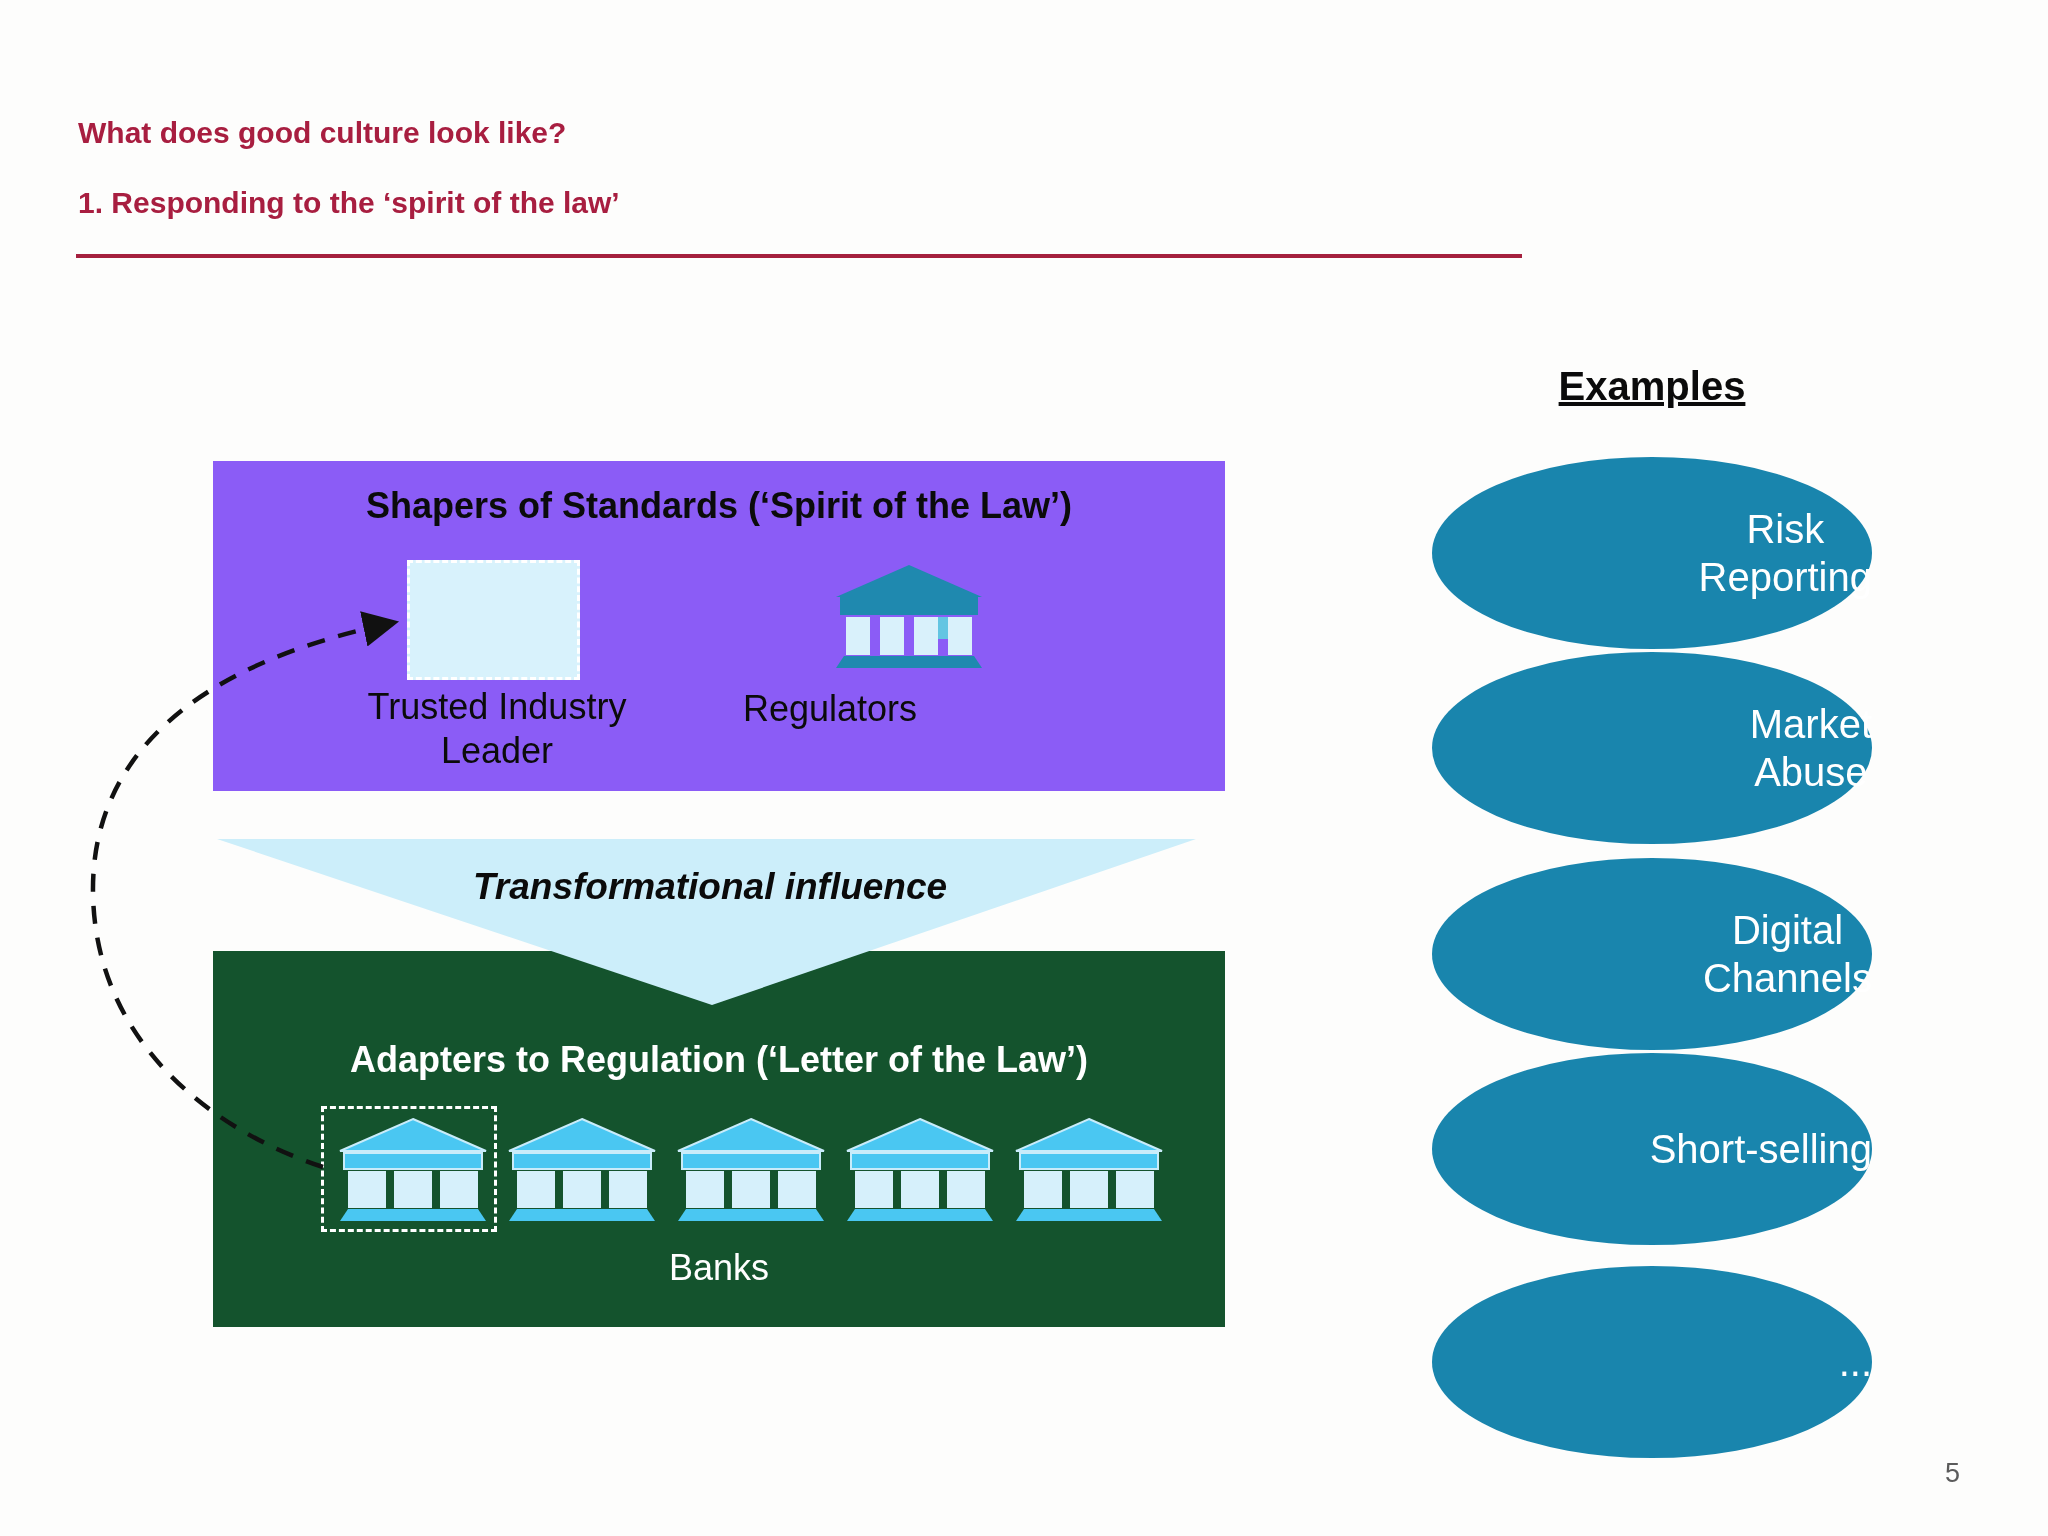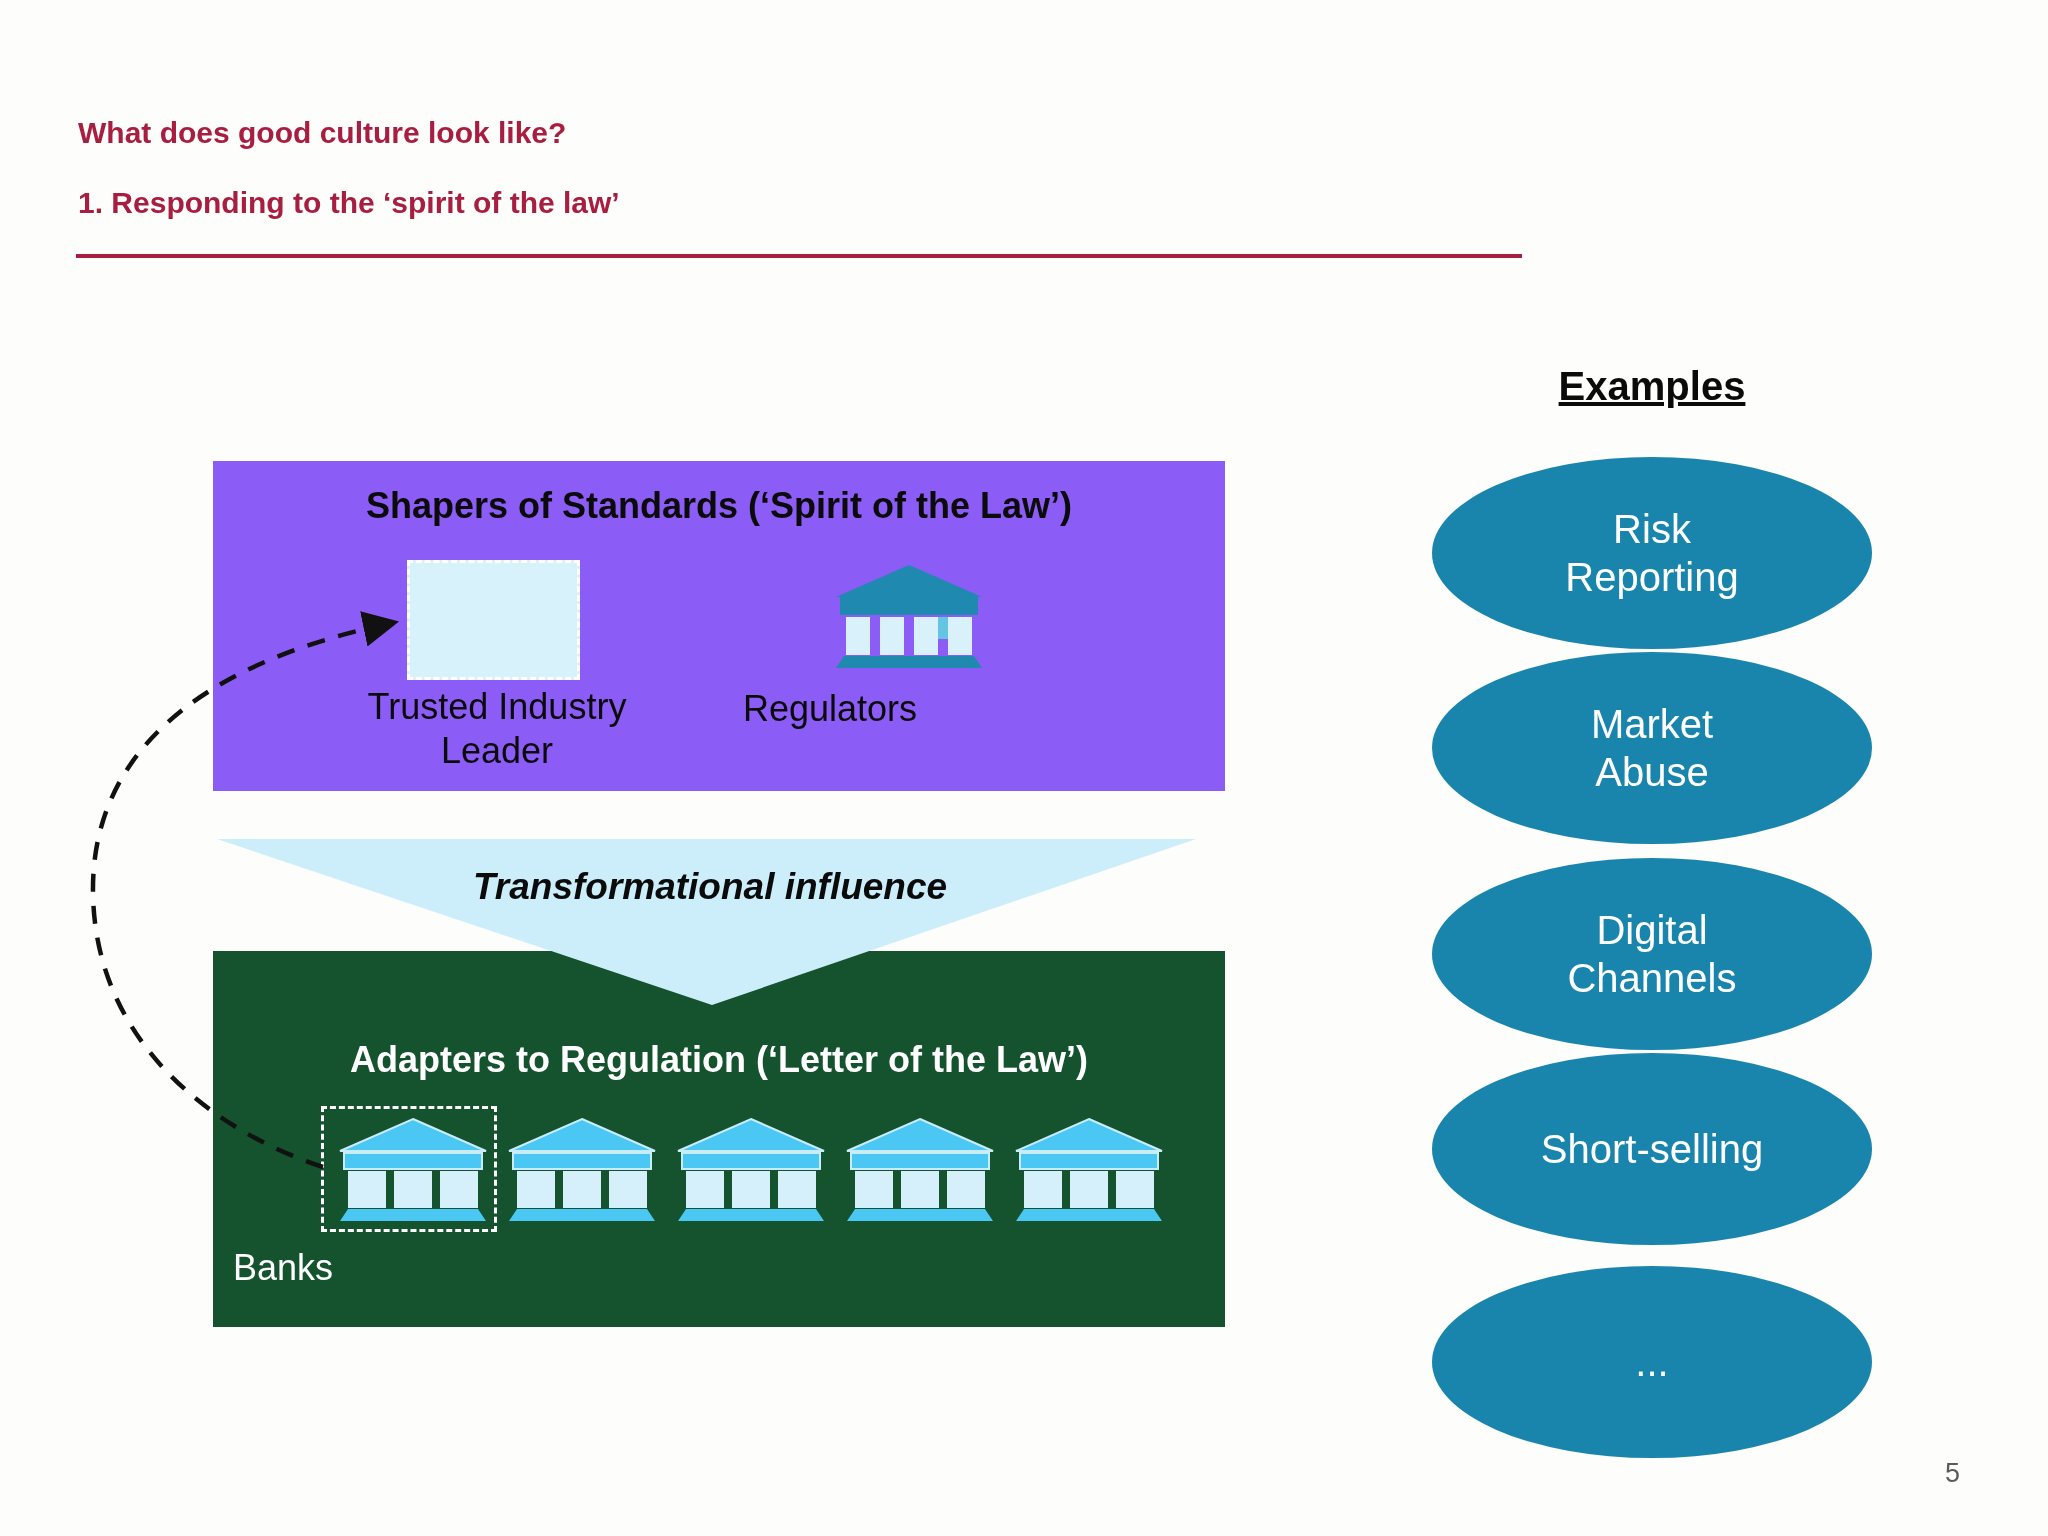--- a/index.html
+++ b/index.html
@@ -31,34 +31,34 @@
   
   .red-box{position:absolute;left:213px;top:951px;width:1012px;height:376px;
             background:#14532d;}
   .red-box-title{position:absolute;left:0;top:88px;width:100%;text-align:center;
             font-size:36px;font-weight:700;color:#ffffff;}
   .bank-dashed-rect{position:absolute;left:108px;top:155px;width:176px;height:126px;
             border:3px dashed #ffffff;box-sizing:border-box;}
   .bank{position:absolute;top:166px;width:150px;height:106px;}
   .bank-1{left:125px;} .bank-2{left:294px;} .bank-3{left:463px;}
   .bank-4{left:632px;} .bank-5{left:801px;}
-  .banks-label{position:absolute;left:0;top:296px;width:100%;text-align:left;
-            font-size:36px;color:#ffffff;padding-left:20px;}
+  .banks-label{position:absolute;left:0;top:296px;width:100%;text-align:center;
+            font-size:36px;color:#ffffff;}
 
   
   .overlay{position:absolute;left:0;top:0;width:2048px;height:1536px;
            pointer-events:none;z-index:5;}
   .influence-label{position:absolute;left:440px;top:866px;width:540px;text-align:center;
            font-size:37px;font-weight:700;font-style:italic;color:#0b0b0b;z-index:6;}
 
   
   .examples-heading{position:absolute;left:1432px;top:364px;width:440px;text-align:center;
            font-size:40px;font-weight:700;color:#0b0b0b;text-decoration:underline;}
   .ellipse{position:absolute;left:1432px;width:440px;height:192px;background:#1985AD;
-           border-radius:50%;display:flex;align-items:center;justify-content:center;}
+           border-radius:50%;display:flex;align-items:center;justify-content:flex-end;}
   .ellipse-label{color:#ffffff;font-size:40px;line-height:1.2;text-align:center;}
   .ell-1{top:457px;} .ell-2{top:652px;} .ell-3{top:858px;}
   .ell-4{top:1053px;} .ell-5{top:1266px;}
 
   
   .footer-copyright{position:absolute;left:80px;top:1472px;font-size:26px;color:#5B5B5B;}
   .page-number{position:absolute;left:1945px;top:1458px;font-size:27px;color:#5B5B5B;}
 </style>
 </head>
 <body>

